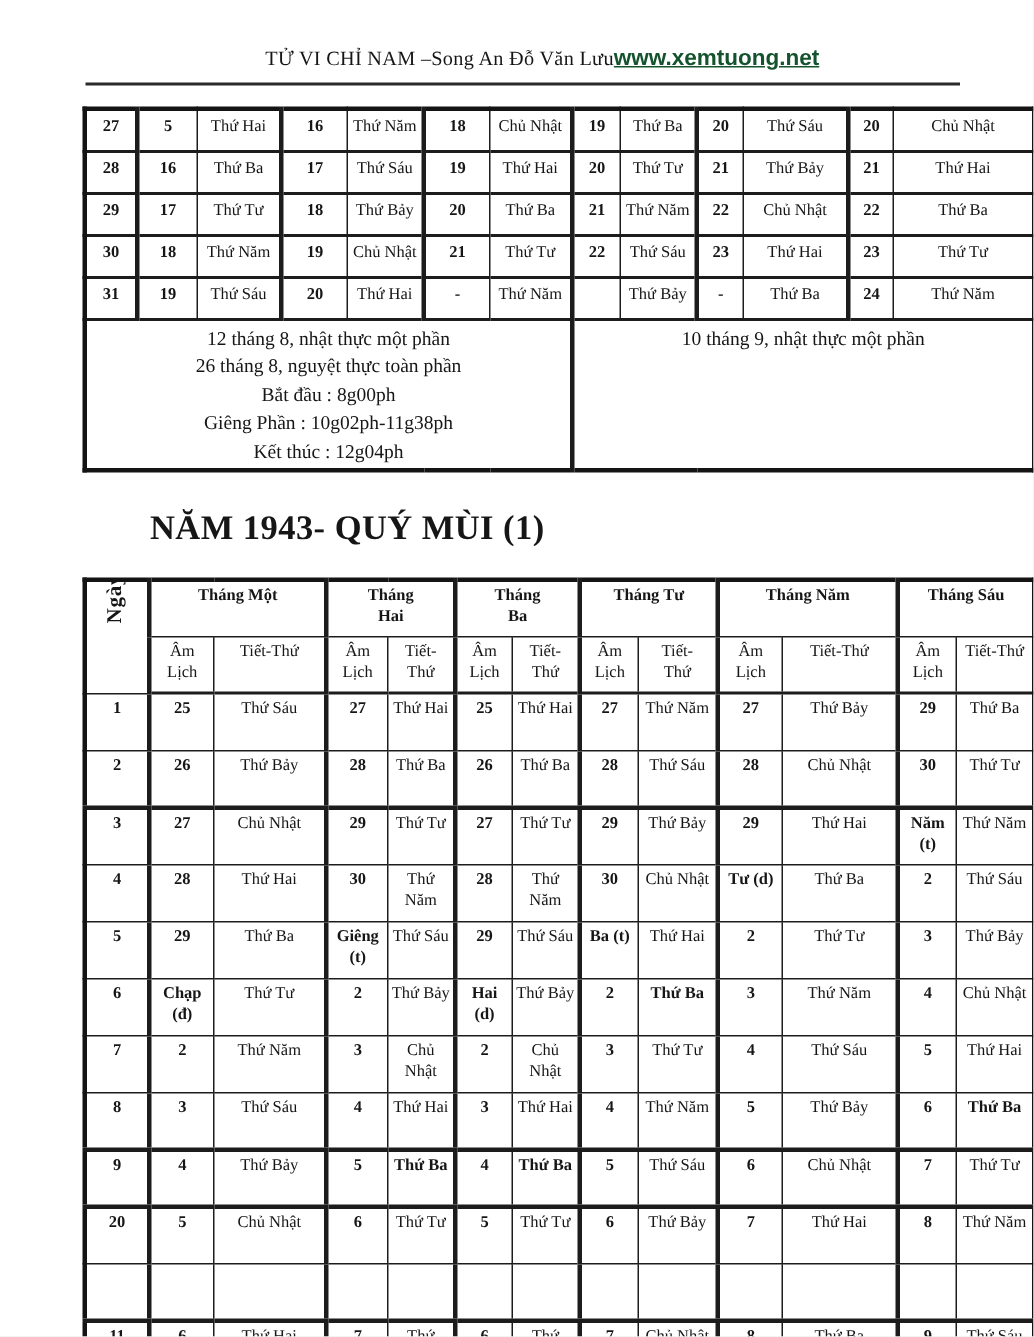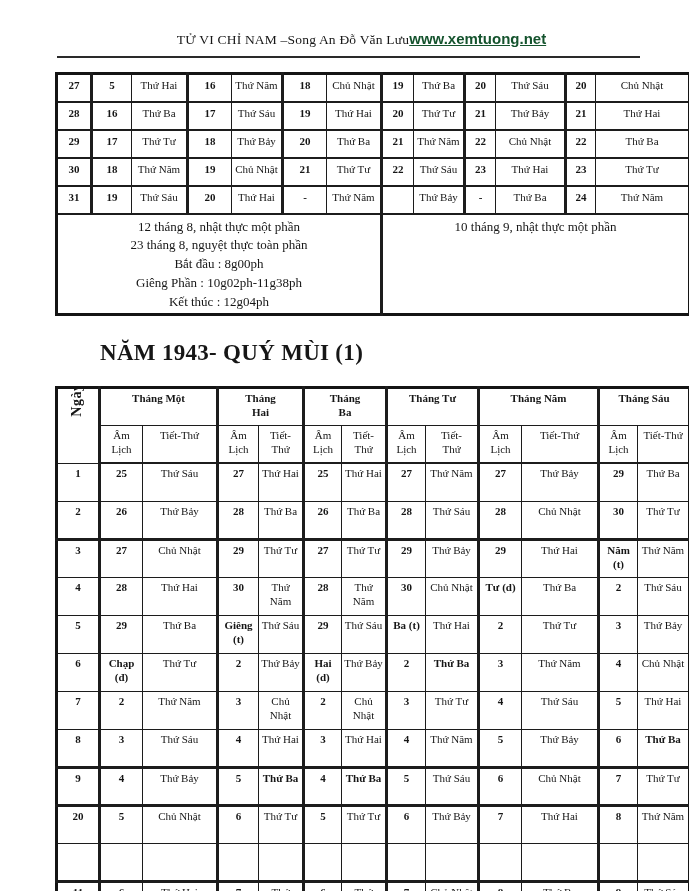--- a/index.html
+++ b/index.html
@@ -150,21 +150,21 @@
           <td class="gs num"></td>
           <td>Thứ Bảy</td>
           <td class="gs num">-</td>
           <td>Thứ Ba</td>
           <td class="gs num">24</td>
           <td>Thứ Năm</td>
         </tr>
         <tr class="ecl">
           <td colspan="7">
             <div>12 tháng 8, nhật thực một phần</div>
-            <div>23 tháng 8, nguyệt thực toàn phần</div>
+            <div>26 tháng 8, nguyệt thực toàn phần</div>
             <div>Bắt đầu : 8g00ph</div>
             <div>Giêng Phần : 10g02ph-11g38ph</div>
             <div>Kết thúc : 12g04ph</div>
           </td>
           <td colspan="6" class="gs">
             <div>10 tháng 9, nhật thực một phần</div>
           </td>
         </tr>
       </tbody>
   </table>

